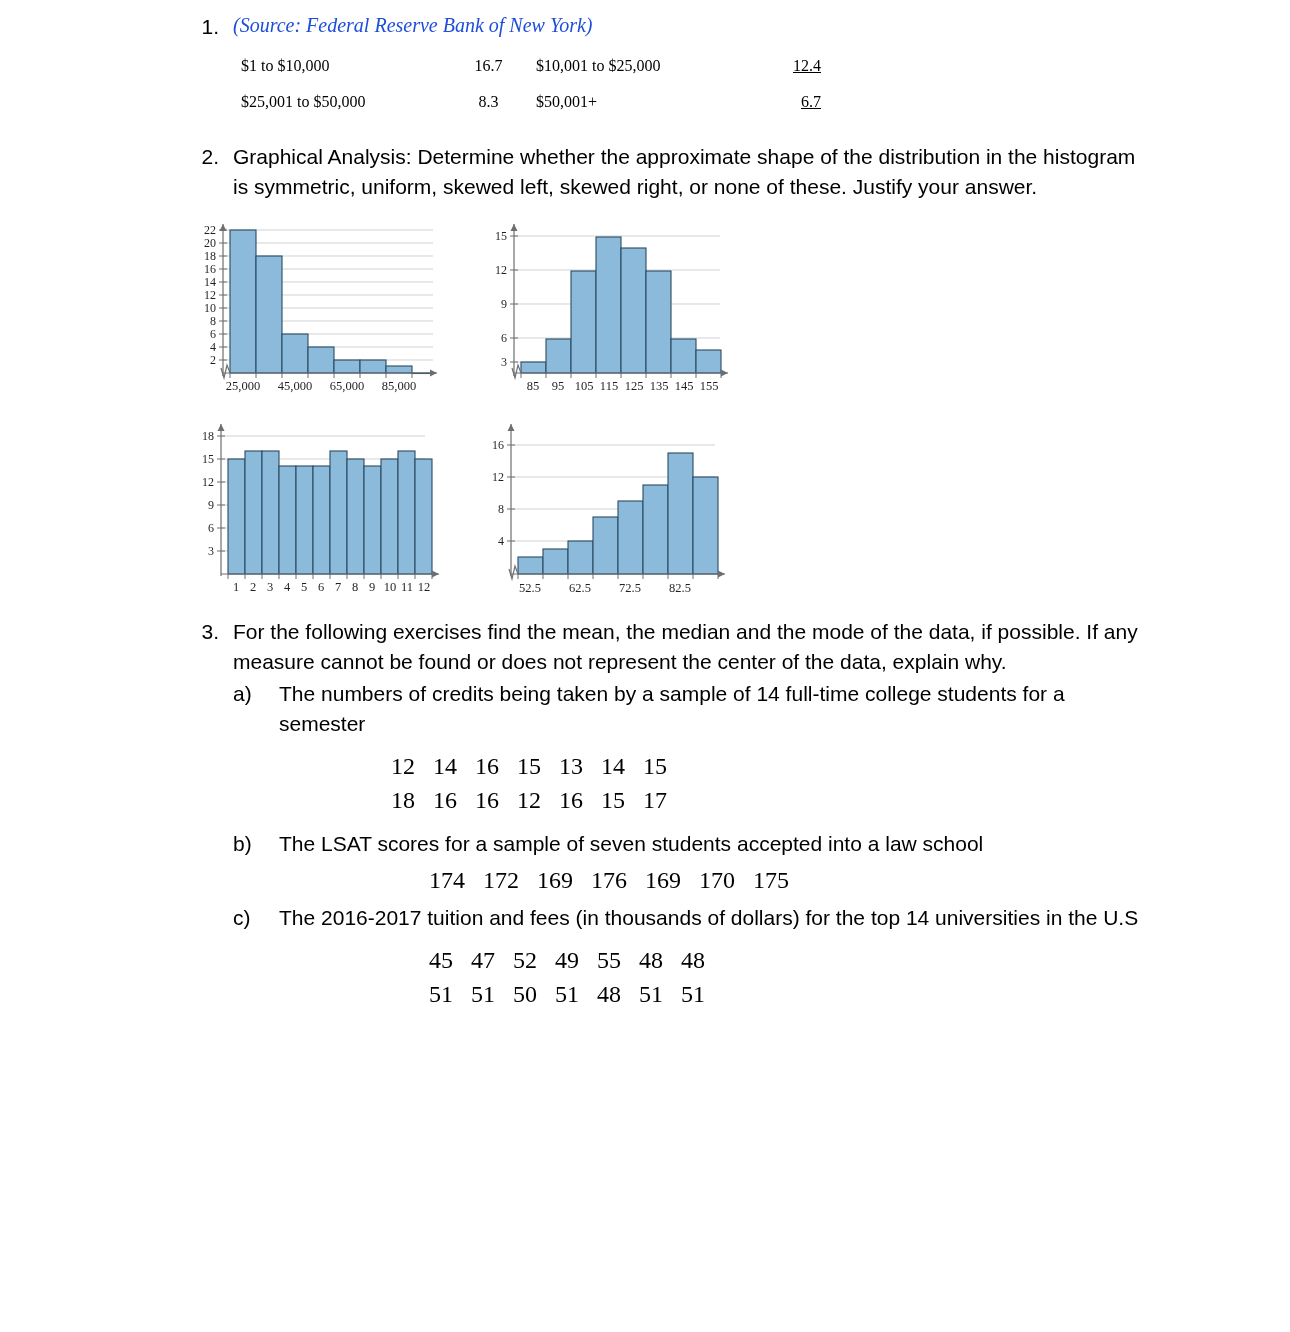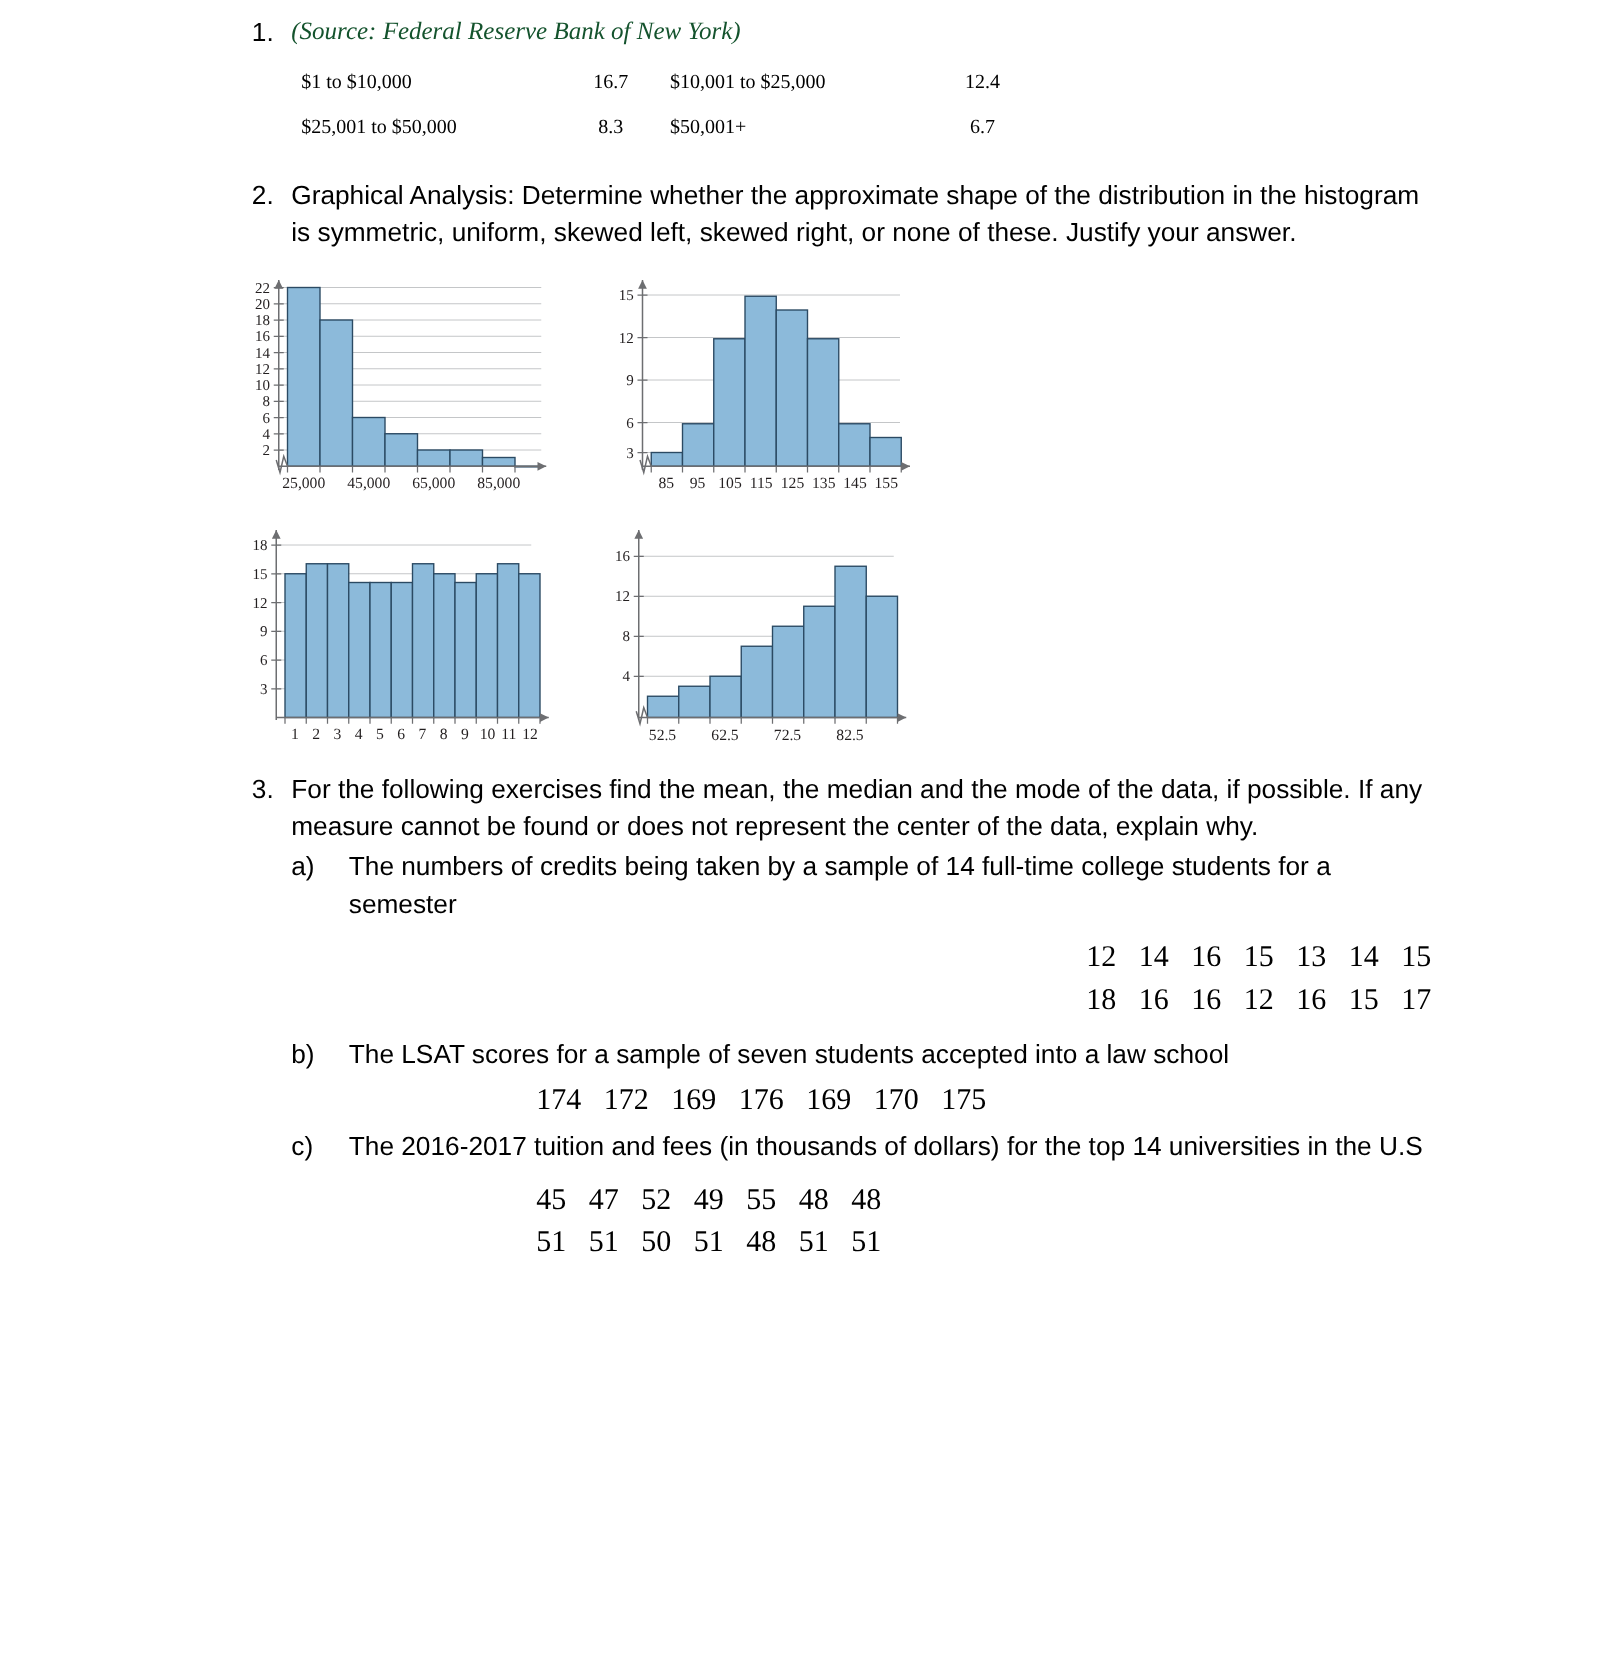--- a/index.html
+++ b/index.html
@@ -42,42 +42,42 @@
   .q-text {
     font-size: 21px;
     line-height: 30px;
     margin: 0;
   }
 
   .source {
     font-family: "Liberation Serif", serif;
     font-style: italic;
     font-size: 20px;
-    color: #14532d;
+    color: #1d4ed8;
     margin: 4px 0 0 0;
     line-height: 26px;
   }
 
   
   table.datatable {
     font-family: "Liberation Serif", serif;
     font-size: 16px;
     border-collapse: collapse;
     margin-top: 10px;
     margin-left: 8px;
   }
   table.datatable td {
     padding: 3px 0;
     white-space: nowrap;
     vertical-align: baseline;
   }
   td.lbl1 { width: 200px; }
   td.val1 { width: 95px; text-align: center; }
   td.lbl2 { width: 215px; }
-  td.val2 { width: 70px; text-align: center; }
+  td.val2 { width: 70px; text-align: right; text-decoration: underline; }
 
   
   .sub {
     position: relative;
     padding-left: 46px;
     margin-top: 2px;
   }
   .sub-mark {
     position: absolute;
     left: 0;
@@ -95,21 +95,21 @@
   
   .numrows {
     font-family: "Liberation Serif", serif;
     font-size: 24px;
     line-height: 34px;
     margin-top: 10px;
   }
   .numrows .nrow {
     white-space: pre;
   }
-  .numrows.indent-a { margin-left: 112px; text-align: right; }
+  .numrows.indent-a { margin-left: 112px; }
   .numrows.indent-b { margin-left: 150px; letter-spacing: 0px; }
   .numrows.indent-c { margin-left: 150px; }
 
   
   .charts {
     position: relative;
     margin-top: 16px;
     height: 395px;
   }
   .chart-cell {

